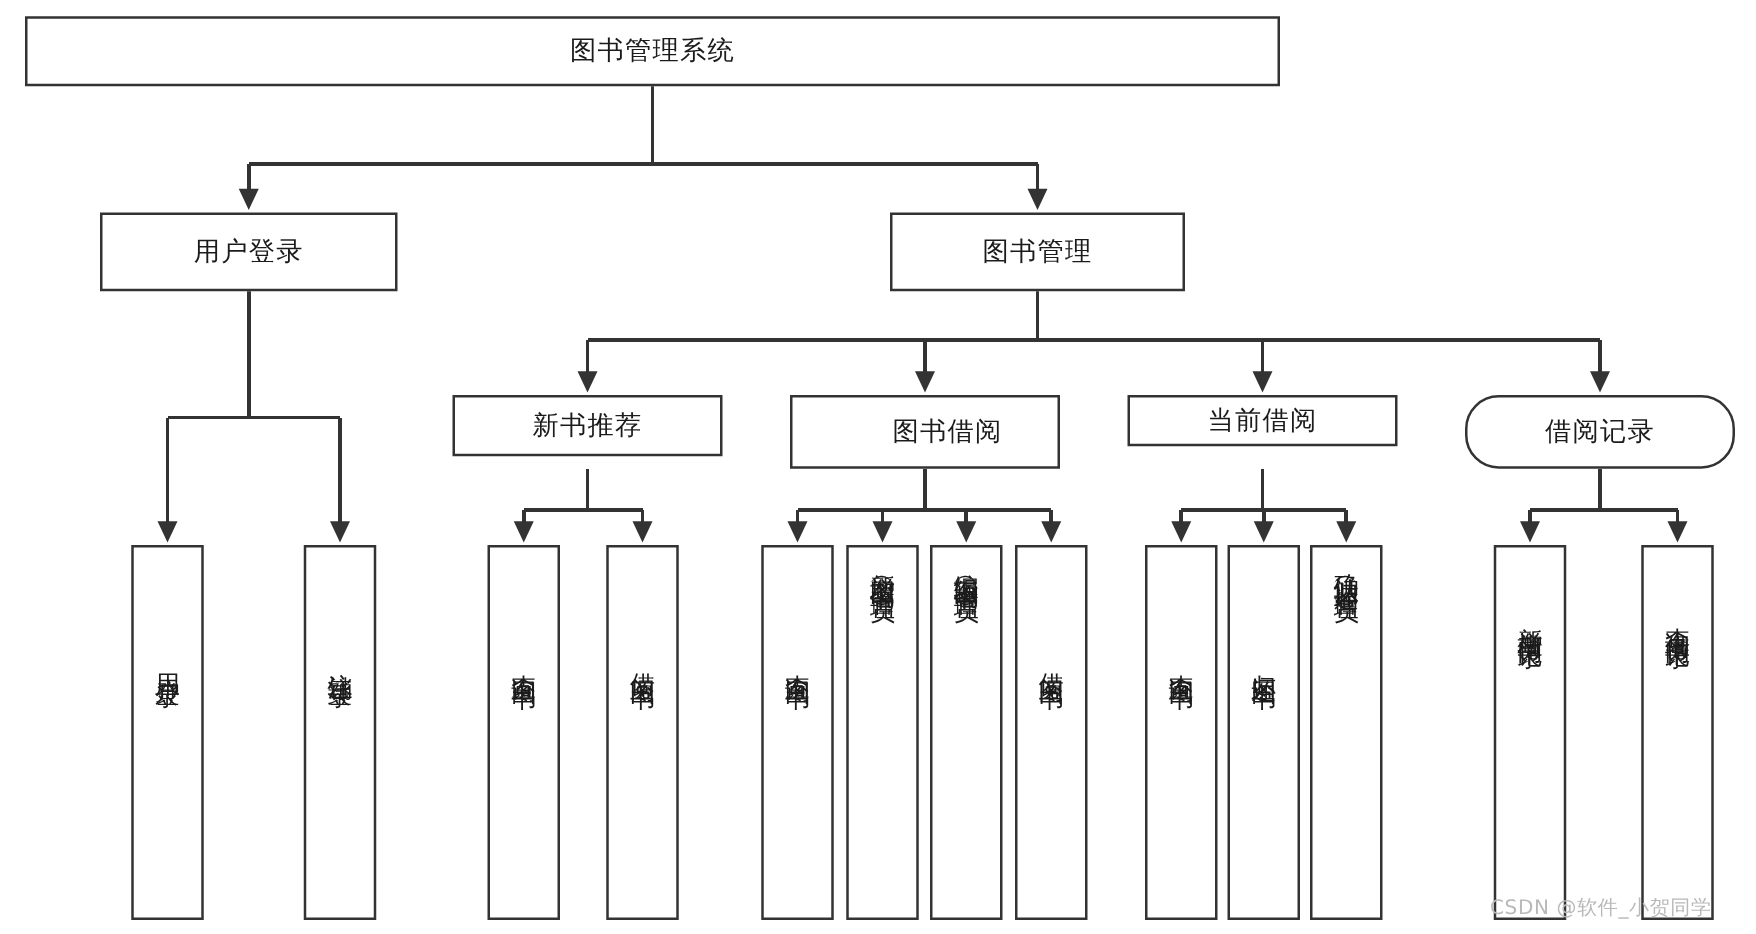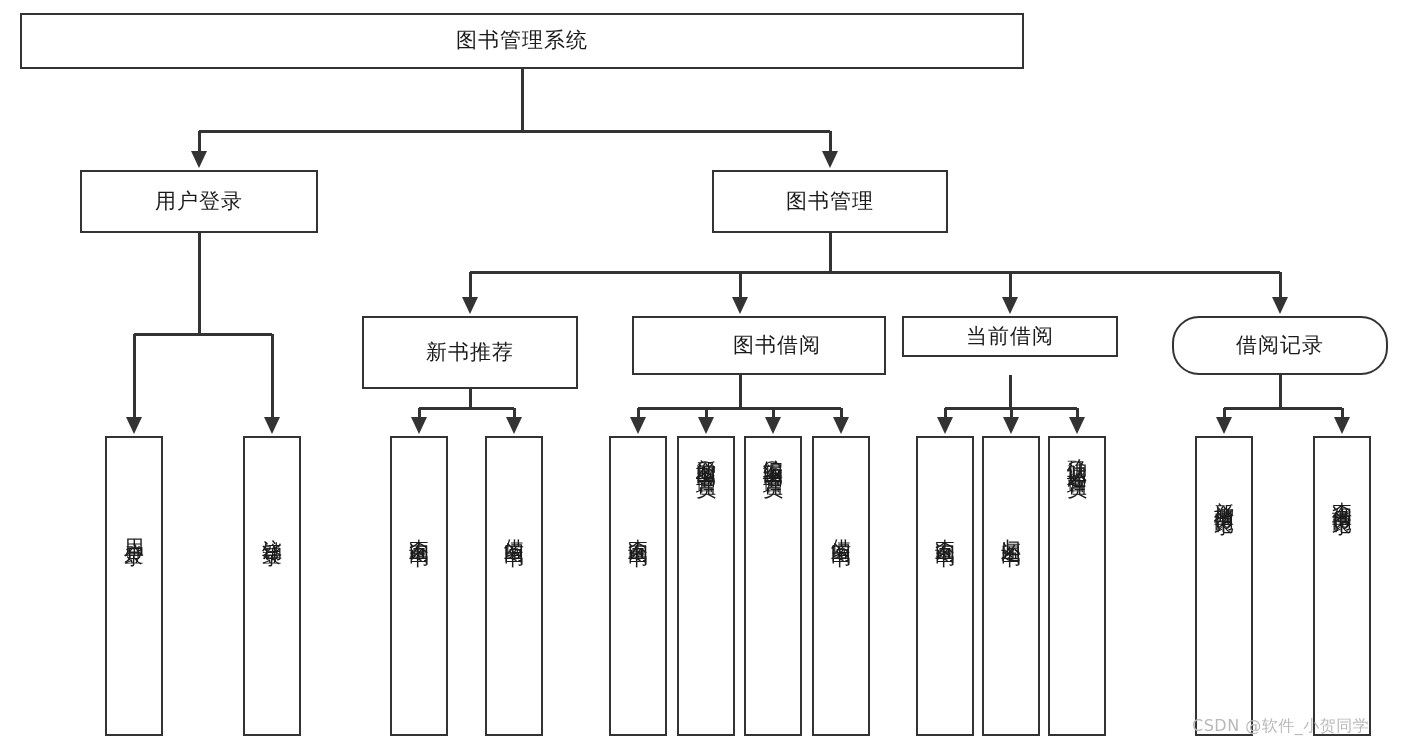--- a/index.html
+++ b/index.html
@@ -138,24 +138,24 @@
   <div id="node-layer">
       <div class="node-box horizontal" style="left: 20px; top: 13px; width: 1004px; height: 56px; justify-content: center;">
         <span>图书管理系统</span>
       </div>
       <div class="node-box horizontal" style="left: 80px; top: 170px; width: 238px; height: 63px;">
         <span>用户登录</span>
       </div>
       <div class="node-box horizontal" style="left: 712px; top: 170px; width: 236px; height: 63px; text-align: center;">
         <span>图书管理</span>
       </div>
-      <div class="node-box horizontal" style="left: 362px; top: 316px; width: 216px; height: 73px;">
+      <div class="node-box horizontal" style="left: 362px; top: 316px; width: 216px; height: 49px;">
         <span>新书推荐</span>
       </div>
-      <div class="node-box horizontal" style="left: 632px; top: 316px; width: 254px; height: 59px; padding-left: 36px;">
+      <div class="node-box horizontal" style="left: 632px; top: 316px; width: 216px; height: 59px; padding-left: 36px;">
         <span>图书借阅</span>
       </div>
       <div class="node-box horizontal" style="left: 902px; top: 316px; width: 216px; height: 41px;">
         <span>当前借阅</span>
       </div>
       <div class="node-box horizontal" style="left: 1172px; top: 316px; width: 216px; height: 59px; border-radius: 27px;">
         <span>借阅记录</span>
       </div>
       <div class="node-box vertical" style="left: 105px; top: 436px; width: 58px; height: 300px;">
         <span class="vtext" style="margin-top: 85px;">用户登录</span>

